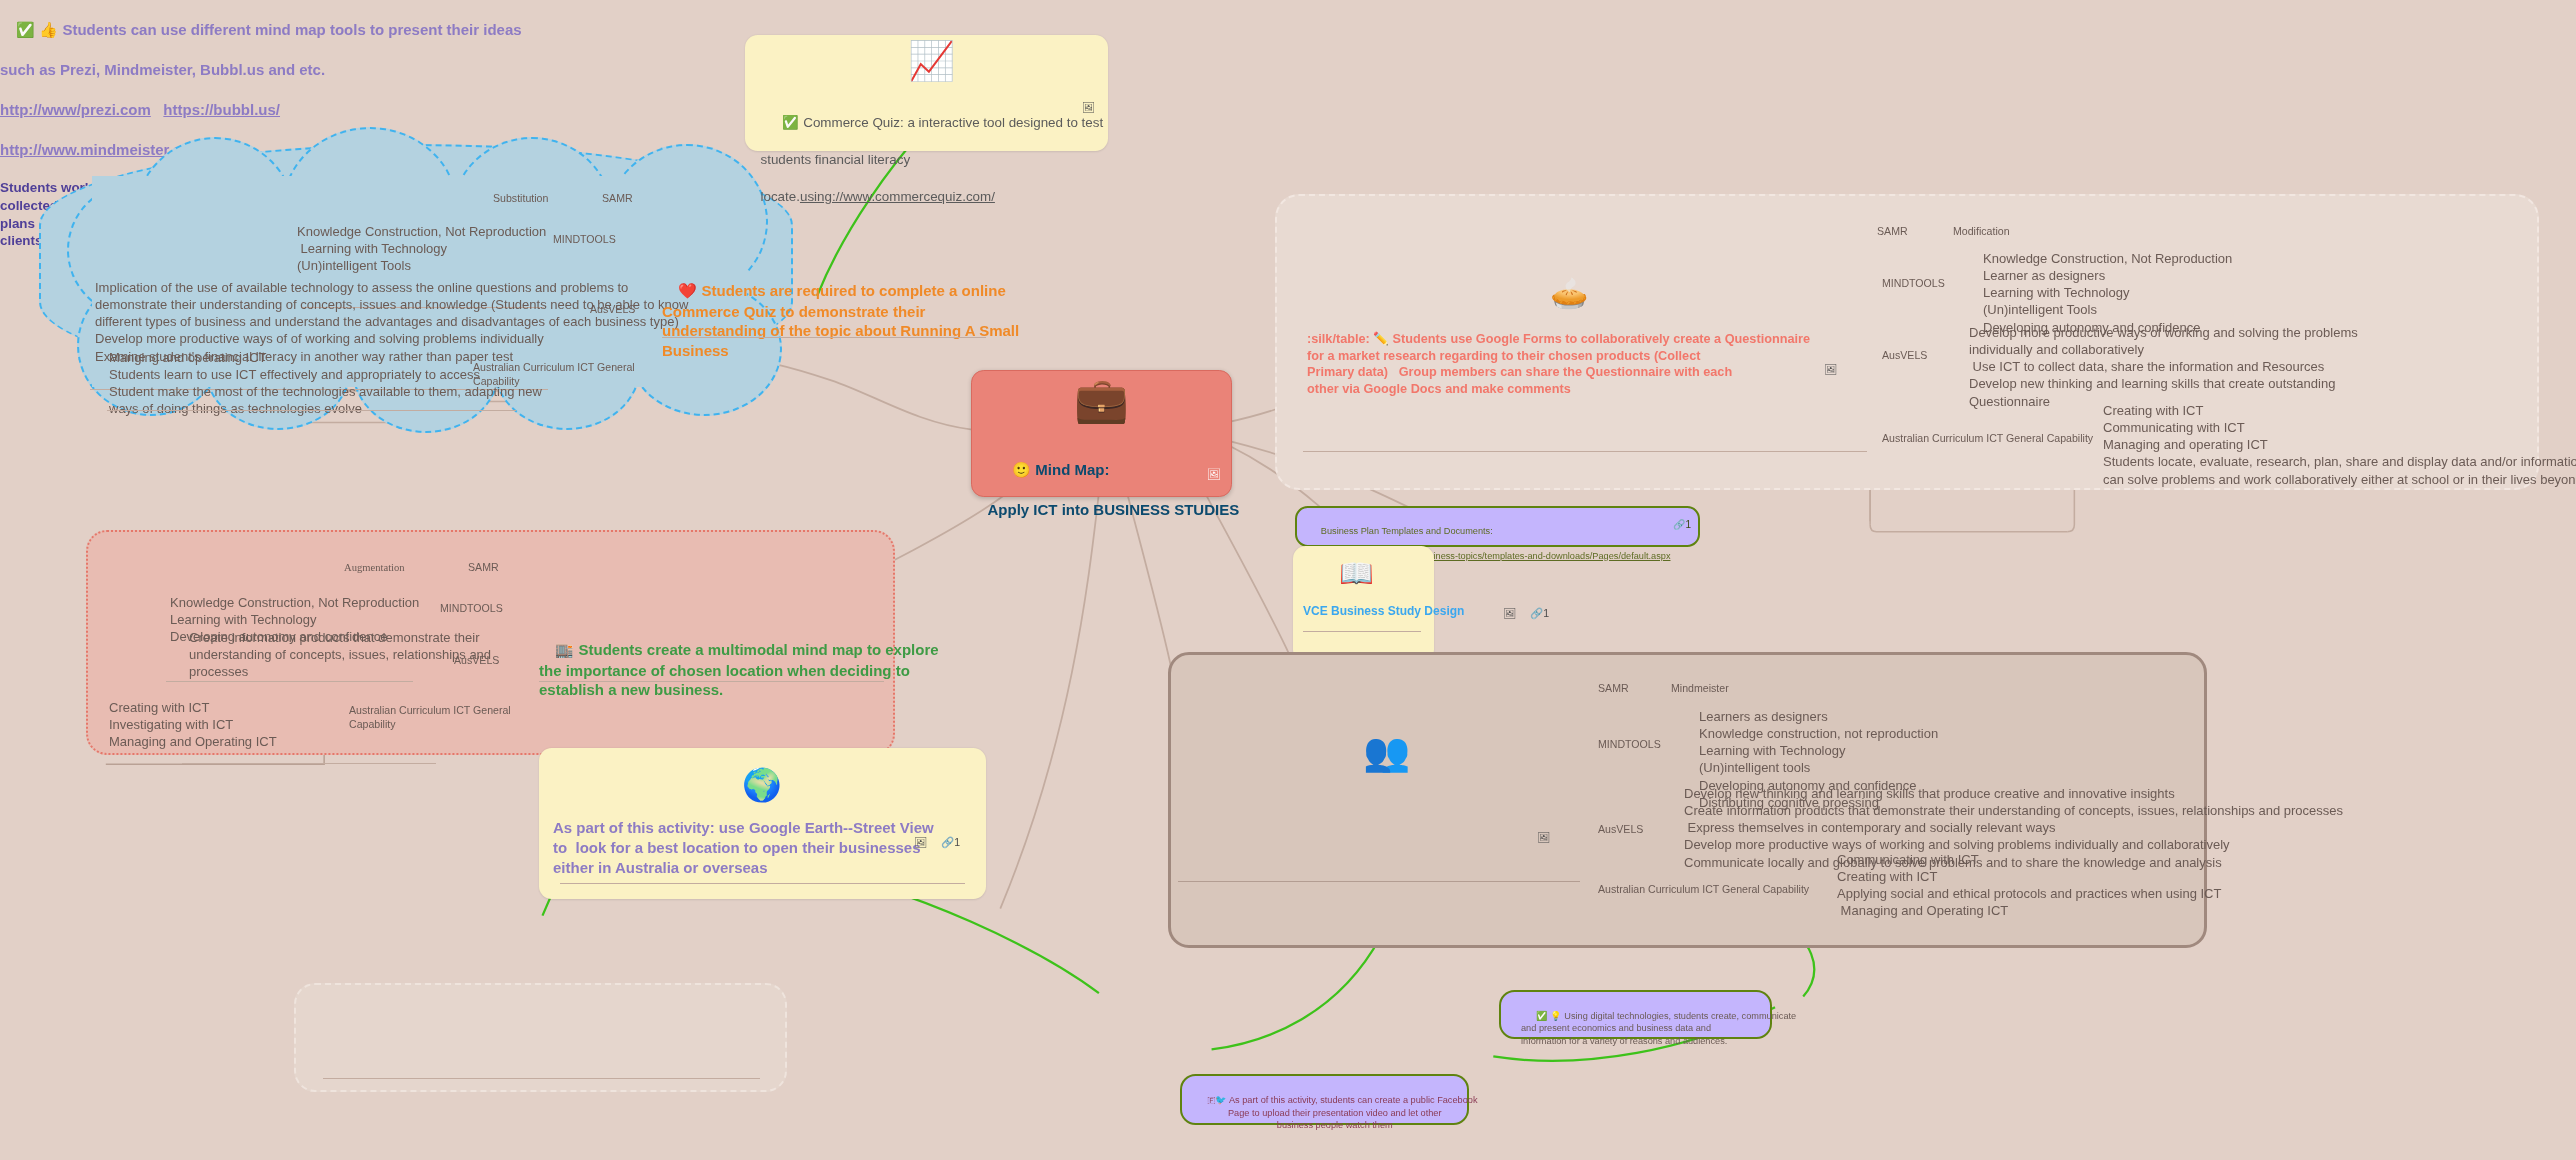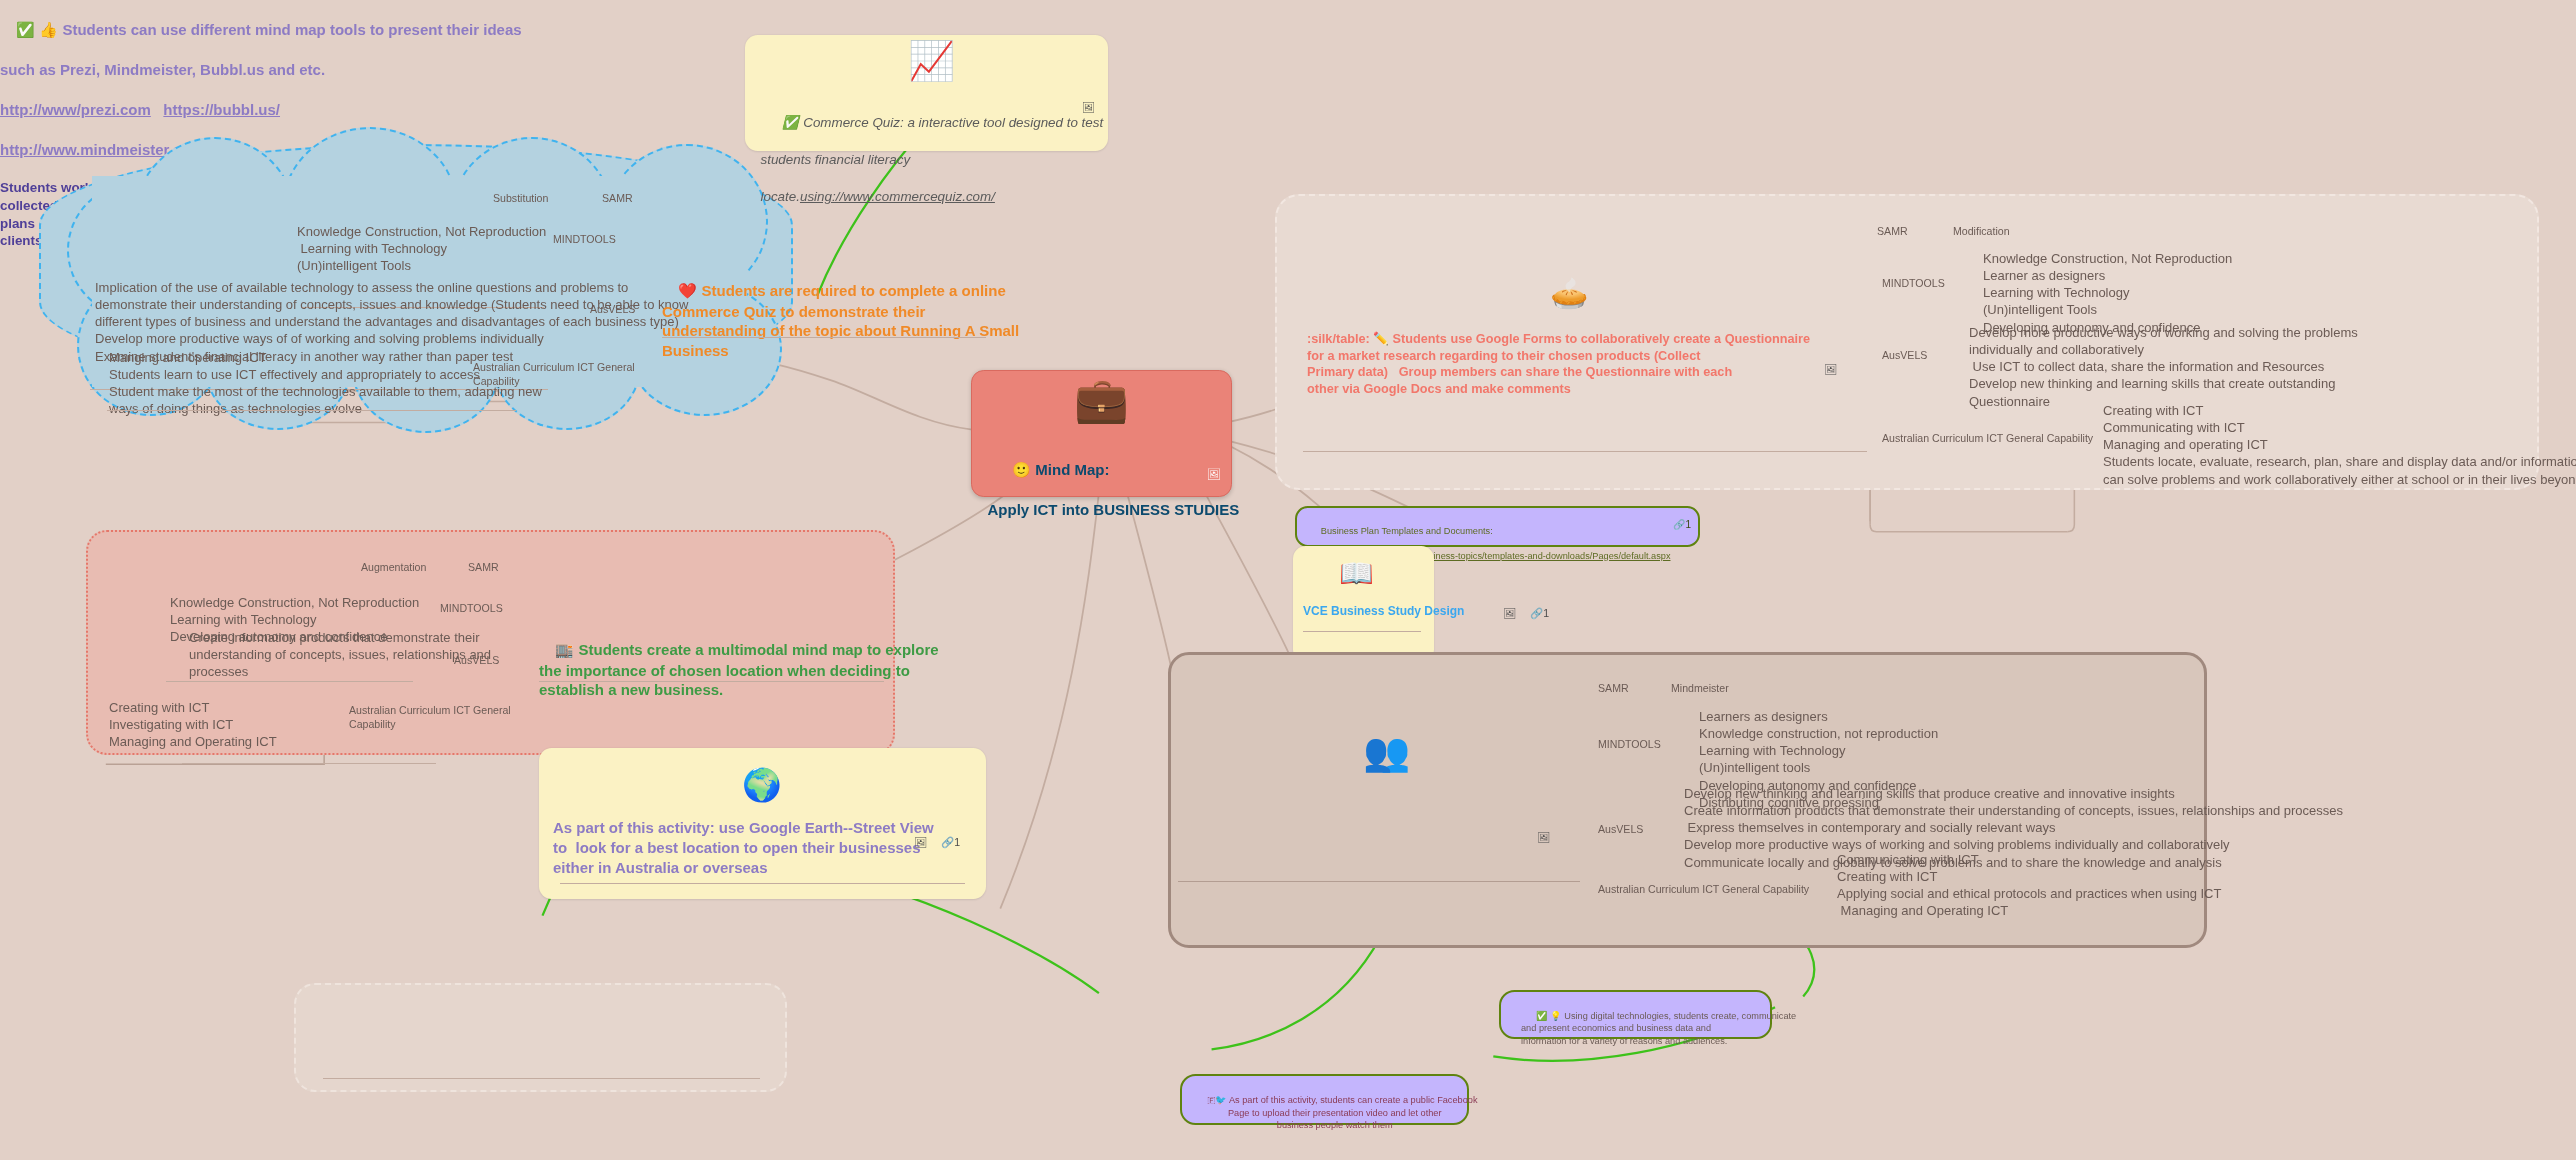--- a/index.html
+++ b/index.html
@@ -212,21 +212,21 @@
   <div class="txt bignote orange" style="left:662px;top:261px;">
     <span class="emoji">❤️</span><span> Students are required to complete a online
 Commerce Quiz to demonstrate their
 understanding of the topic about Running A Small
 Business</span>
   </div>
   <div class="underline-rule" style="left:662px;top:337px;width:324px;"></div>
 
   <div class="node note-yellow" style="left:745px;top:35px;width:363px;height:116px;">
     <div class="emoji e-chart" style="position:absolute;left:163px;top:7px;">📈</div>
-    <div style="position:absolute;left:15.5px;top:60px;font-size:13.4px;color:#5b5b5b;line-height:1.38;white-space:pre;font-style:italic;">
+    <div style="position:absolute;left:15.5px;top:60px;font-size:13.4px;color:#5b5b5b;line-height:1.38;white-space:pre;">
       <span class="emoji">✅</span><span> Commerce Quiz: a interactive tool designed to test</span>
       <br><span>students financial literacy</span>
       <br><span>locate.</span><span class="lnk">using://www.commercequiz.com/</span>
     </div>
     <div style="position:absolute;right:12.7px;top:66px;" class="badge">🖼</div>
   </div>
 
   <div class="node node-center" style="left:971px;top:370px;width:261px;height:127px;">
     <div class="emoji e-case" style="position:absolute;left:102px;top:7px;">💼</div>
     <div style="position:absolute;left:15.5px;top:69px;font-size:15px;font-weight:bold;color:#0c4a6e;line-height:1.30;white-space:pre;">
@@ -280,21 +280,21 @@
   <div class="node note-yellow" style="left:1293px;top:546px;width:141px;height:116px;">
     <div class="emoji e-book" style="position:absolute;left:46px;top:14px;">📖</div>
     <div style="position:absolute;left:10px;top:58px;font-size:12px;font-weight:bold;color:#3aa7ef;white-space:nowrap;">VCE Business Study Design</div>
     <div class="underline-rule" style="left:10px;top:85px;width:118px;"></div>
   </div>
   <div class="badge" style="position:absolute;left:1503px;top:607px;">🖼</div>
   <div class="badge" style="position:absolute;left:1530px;top:607px;">🔗<span>1</span></div>
 
   <div class="panel panel-pink" style="left:86px;top:530px;width:809px;height:225px;"></div>
 
-  <div class="tree-label" style="left:361px;top:561px;">Augmentation</div>
+  <div class="tree-label" style="left:344px;top:561px;font-family:Liberation Serif, serif;">Augmentation</div>
   <div class="tree-label" style="left:468px;top:561px;">SAMR</div>
   <div class="tree-label" style="left:440px;top:602px;">MINDTOOLS</div>
   <div class="tree-body" style="left:170px;top:594px;">Knowledge Construction, Not Reproduction
 Learning with Technology
 Developing autonomy and confidence</div>
   <div class="underline-rule" style="left:166px;top:681px;width:247px;"></div>
   <div class="tree-label" style="left:454px;top:654px;">AusVELS</div>
   <div class="tree-body" style="left:189px;top:629px;">Create information products that demonstrate their
 understanding of concepts, issues, relationships and
 processes</div>

